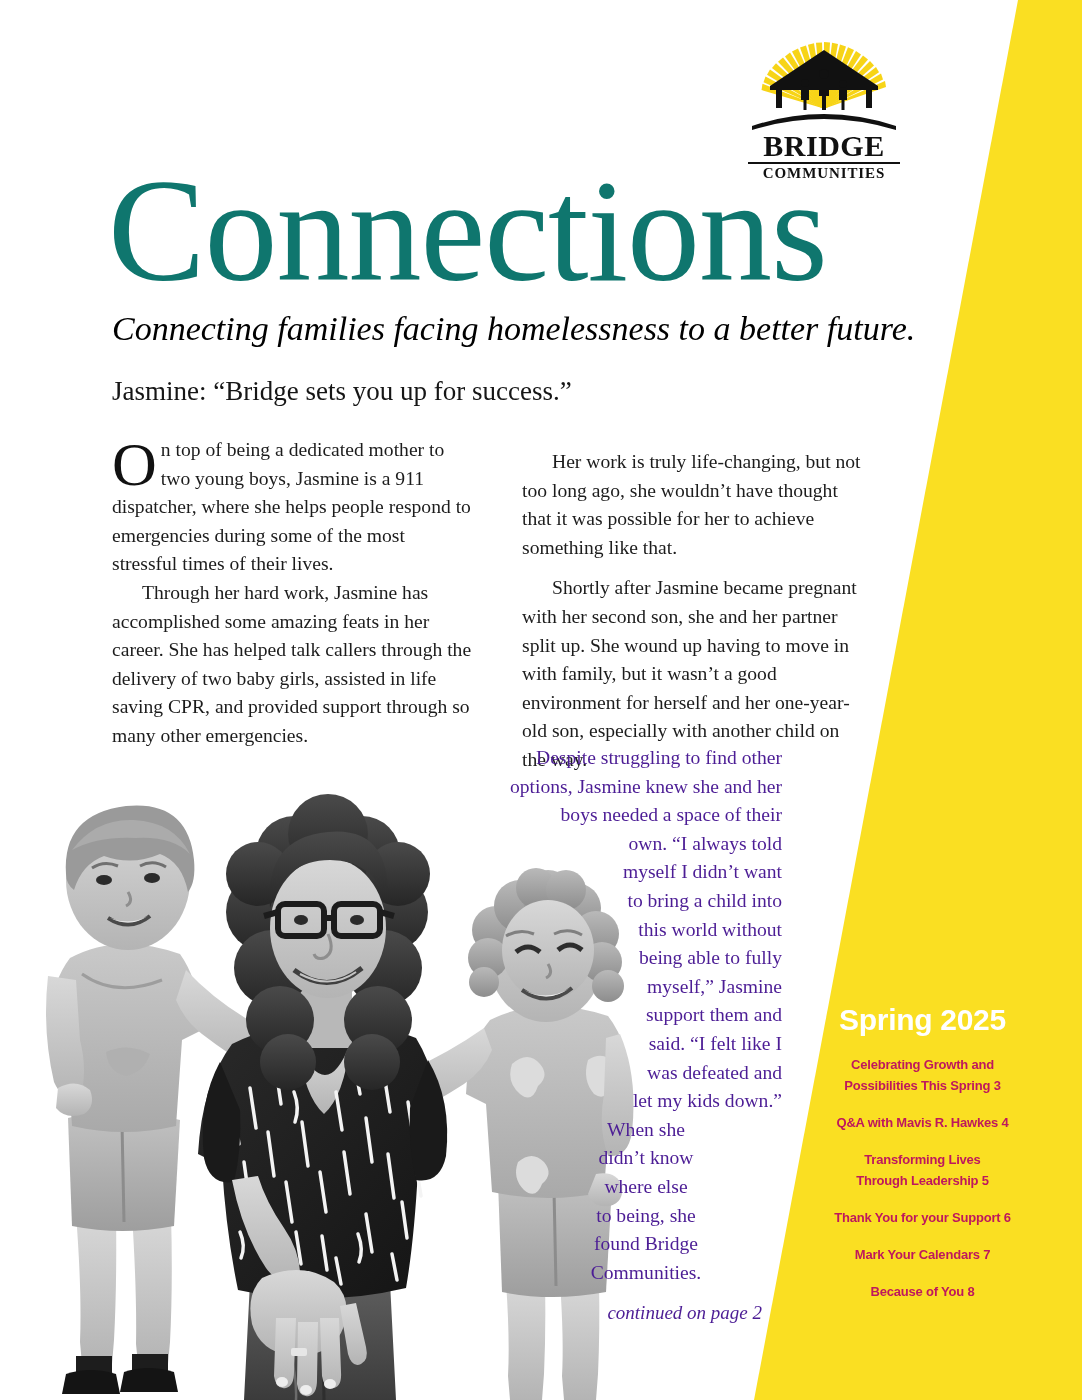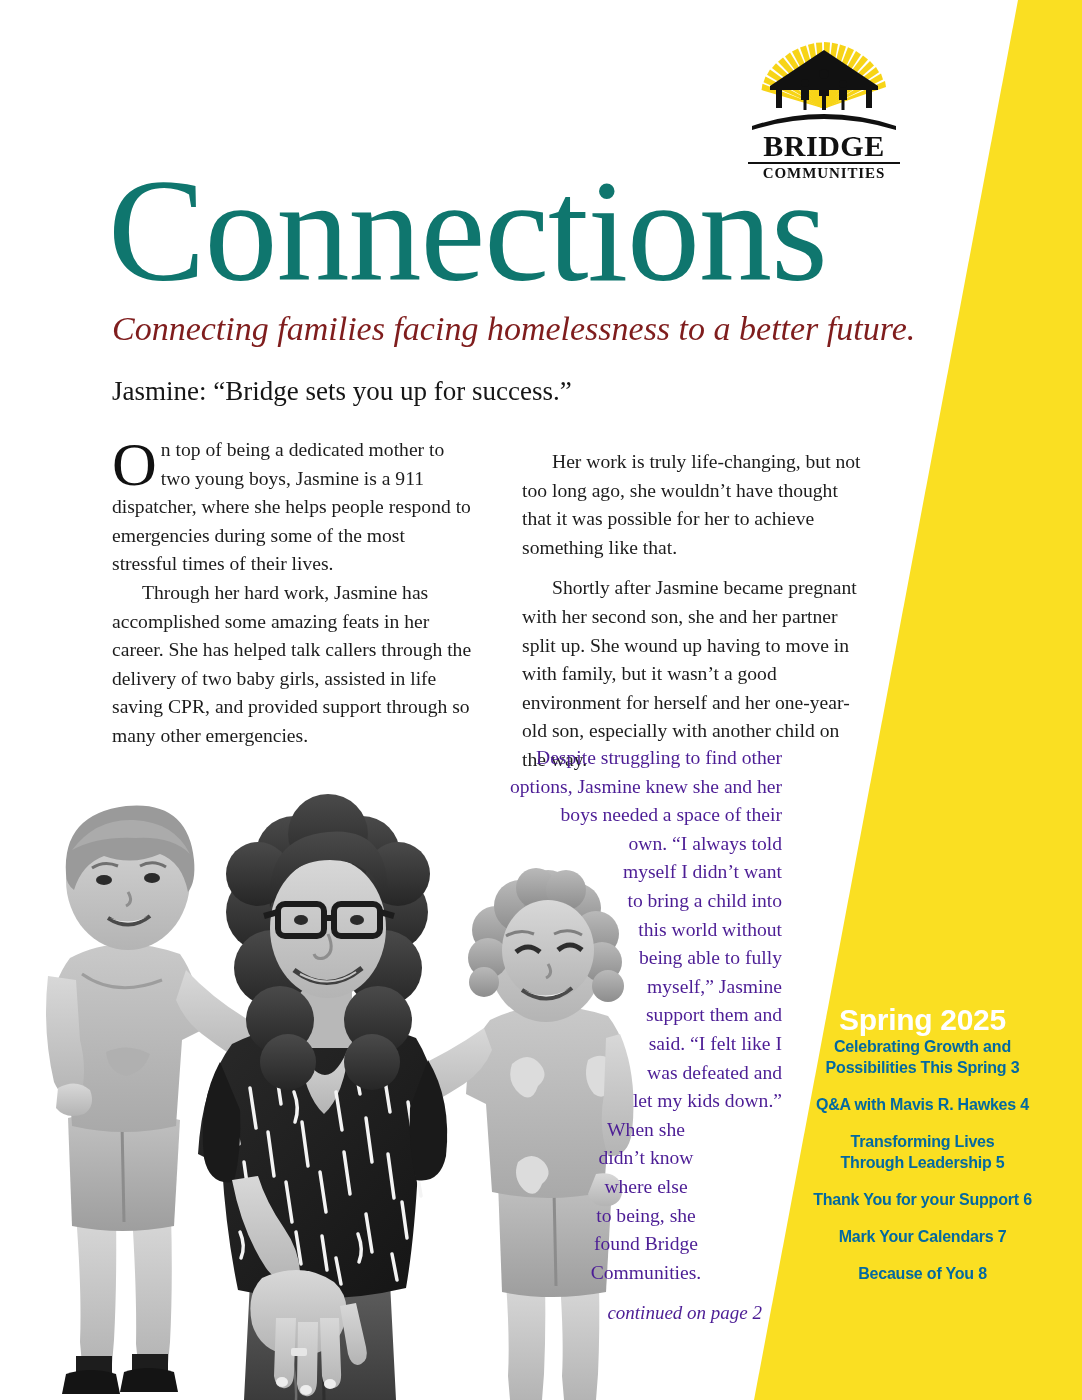--- a/index.html
+++ b/index.html
@@ -77,21 +77,21 @@
   }
   #masthead-tagline {
     position: absolute;
     top: 312px;
     left: 112px;
     font-family: "Liberation Serif", serif;
     font-style: italic;
     font-weight: 400;
     font-size: 34px;
     line-height: 1;
-    color: #7f1d1d;
+    color: #000000;
     z-index: 6;
     white-space: nowrap;
   }
   #article-headline {
     position: absolute;
     top: 378px;
     left: 112px;
     font-family: "Liberation Serif", serif;
     font-weight: 400;
     font-size: 27px;
@@ -177,25 +177,26 @@
     z-index: 7;
     font-family: "Liberation Sans", sans-serif;
     text-align: center;
   }
   #toc-season {
     font-size: 30px;
     font-weight: 700;
     color: #ffffff;
     line-height: 1.05;
     letter-spacing: -0.3px;
+    margin-bottom: 18px;
   }
   .toc-item {
-    font-size: 16px;
+    font-size: 13px;
     font-weight: 700;
-    color: #0369a1;
+    color: #be185d;
     line-height: 21px;
     margin-bottom: 16px;
     letter-spacing: -0.2px;
   }
   .toc-item .ln2 { display: block; }
 </style>
 </head>
 <body>
 
 <div id="page">

